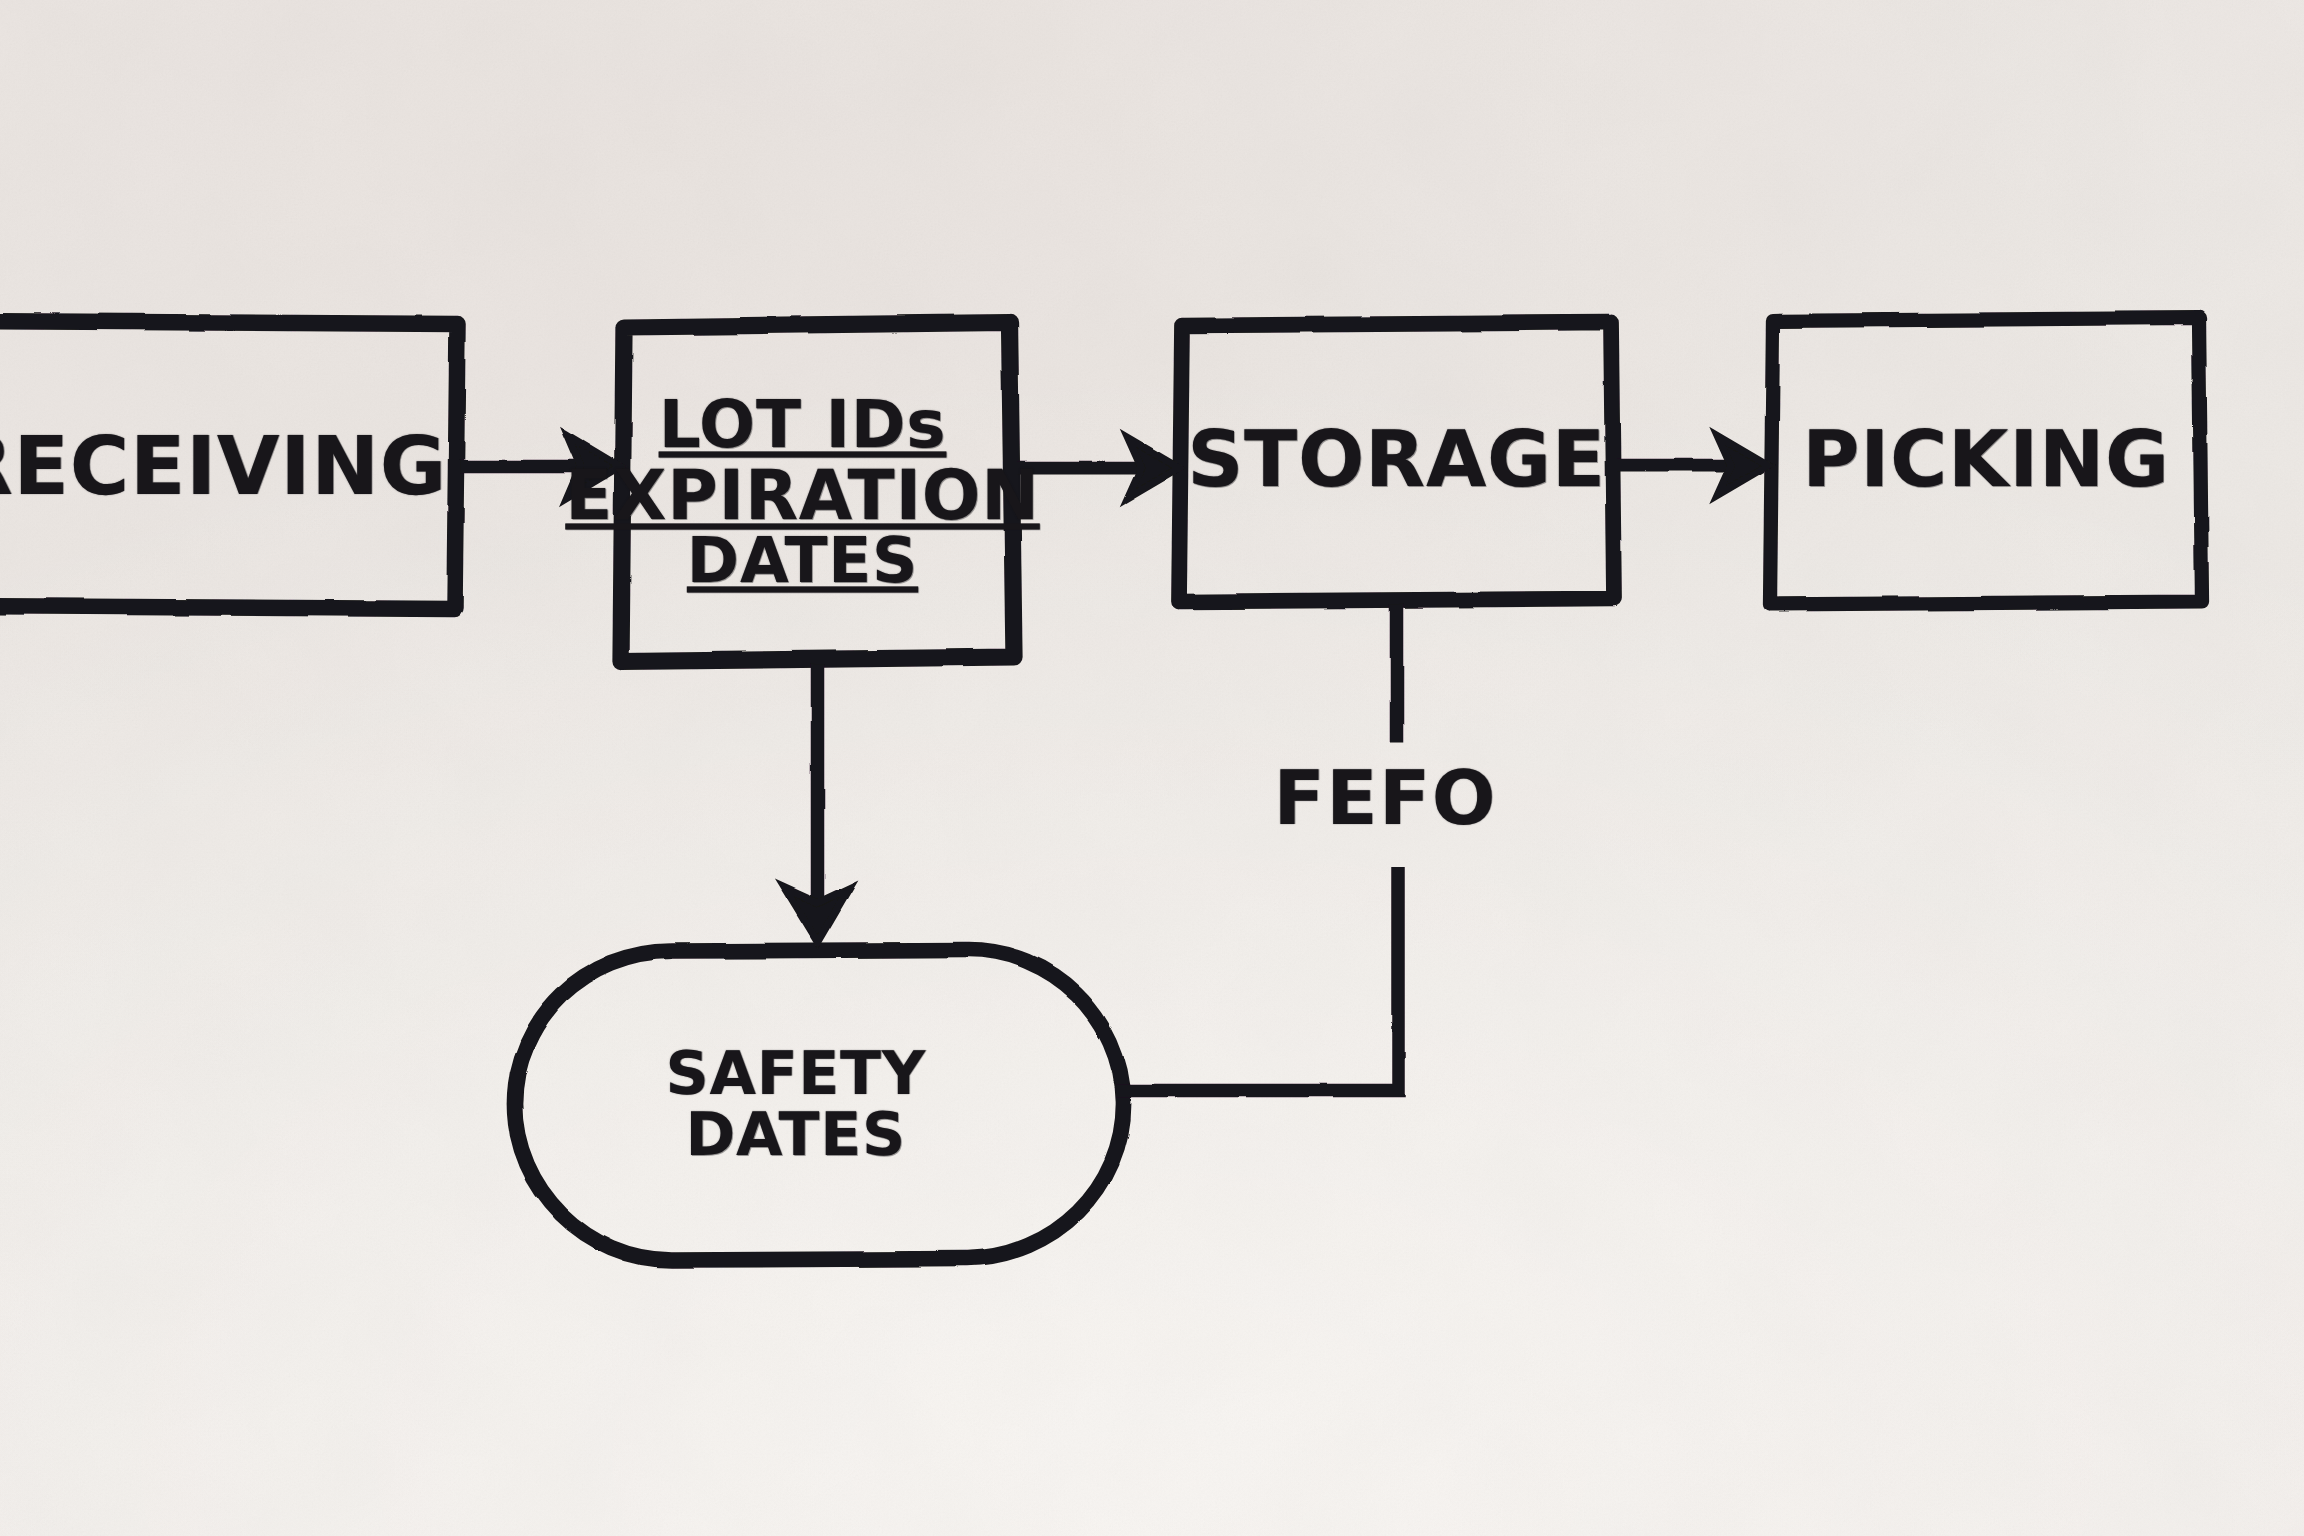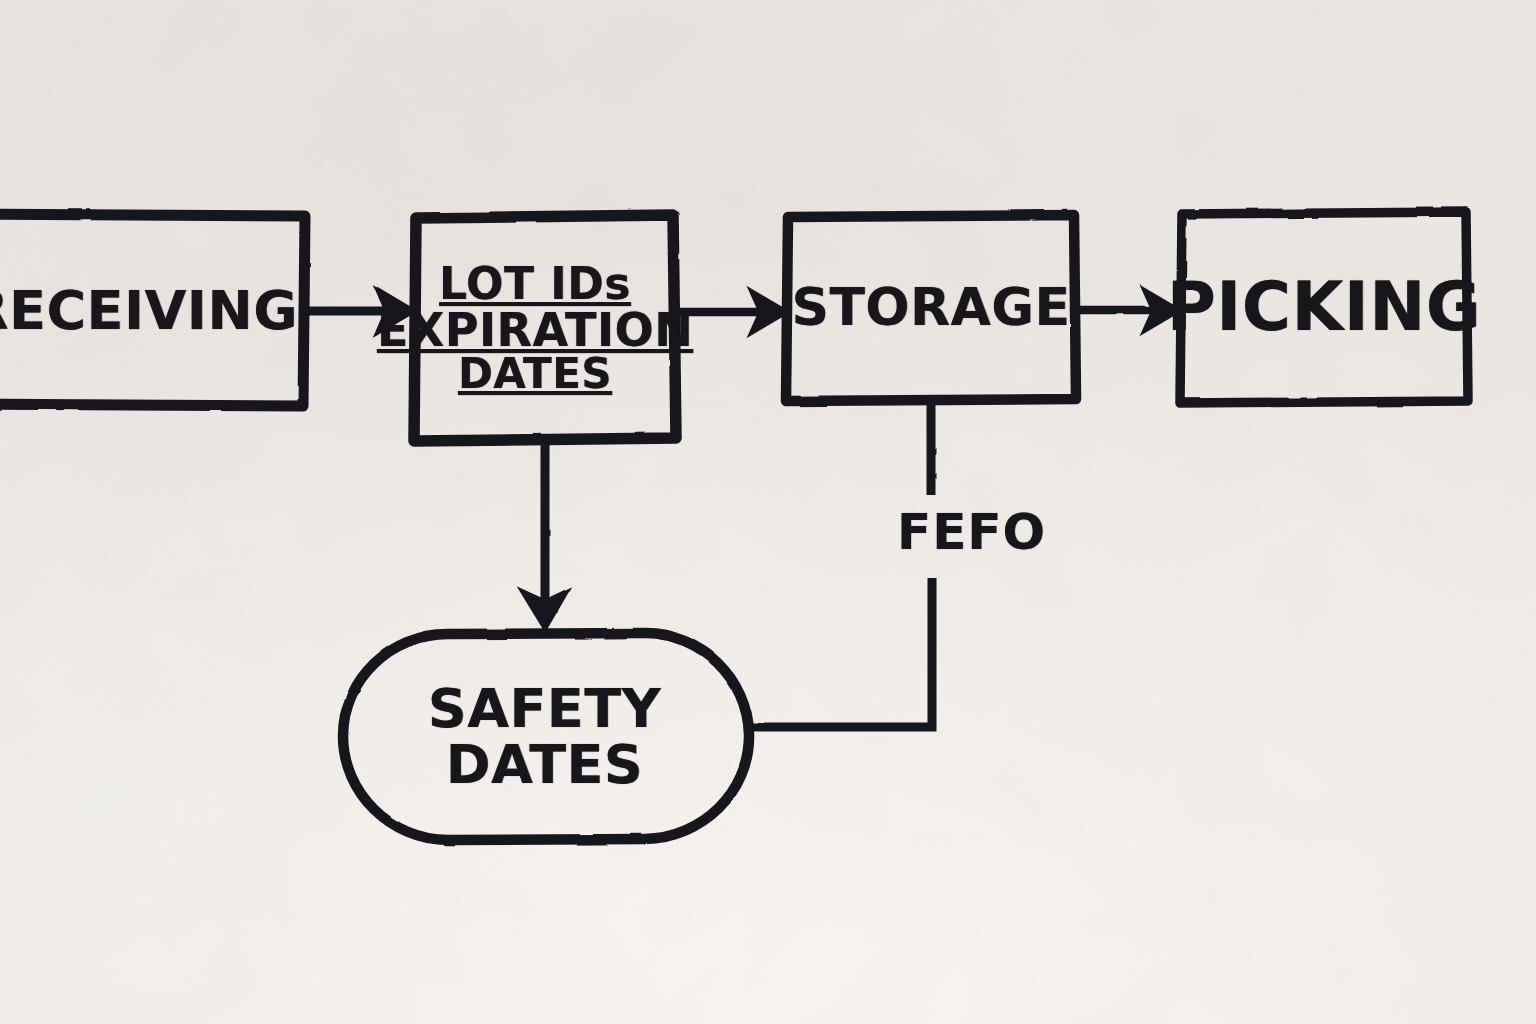--- a/index.html
+++ b/index.html
@@ -48,21 +48,20 @@
   }
   .node-label .ln { display: block; line-height: 1.02; white-space: nowrap; }
   .edge-label {
     position: absolute;
     color: #18161a;
     font-family: "DejaVu Sans", sans-serif;
     font-weight: 700;
     letter-spacing: 1px;
     white-space: nowrap;
     text-shadow: 0 0 1px rgba(24,22,26,0.55), 0.6px 0.4px 0 rgba(24,22,26,0.3);
-    margin-left: 48px;
   }
 </style>
 </head>
 <body>
 
 <div id="canvas">
 
   <svg id="grain" viewBox="0 0 1536 1024" preserveAspectRatio="none">
     <defs>
       <filter id="grainFilter">
@@ -164,24 +163,24 @@
   <div class="node-label" style="left:404px; top:218px; width:262px; height:222px; font-size:41px; line-height:1.12;text-decoration:underline;">
     <span class="ln" style="font-size:44px;">LOT IDs</span>
     <span class="ln" style="font-size:46px;">EXPIRATION</span>
     <span class="ln" style="font-size:42px;text-align:center;">DATES</span>
   </div>
 
   <div class="node-label" style="left:786px; top:216px; width:290px; height:184px; font-size:52px;">
     <span class="ln">STORAGE</span>
   </div>
 
-  <div class="node-label" style="left:1180px; top:213px; width:288px; height:189px; font-size:67px;">
+  <div class="node-label" style="left:1180px; top:213px; width:288px; height:189px; font-size:52px;">
     <span class="ln">PICKING</span>
   </div>
 
-  <div class="node-label" style="left:341px; top:633px; width:407px; height:207px; font-size:54px; line-height:1.28;">
+  <div class="node-label" style="left:327px; top:633px; width:407px; height:207px; font-size:40px; line-height:1.28;">
     <span class="ln">SAFETY</span>
     <span class="ln">DATES</span>
   </div>
 
   <div class="edge-label" style="left:849px; top:503px; font-size:50px;">FEFO</div>
 
 </div>
 
 </body></html>

